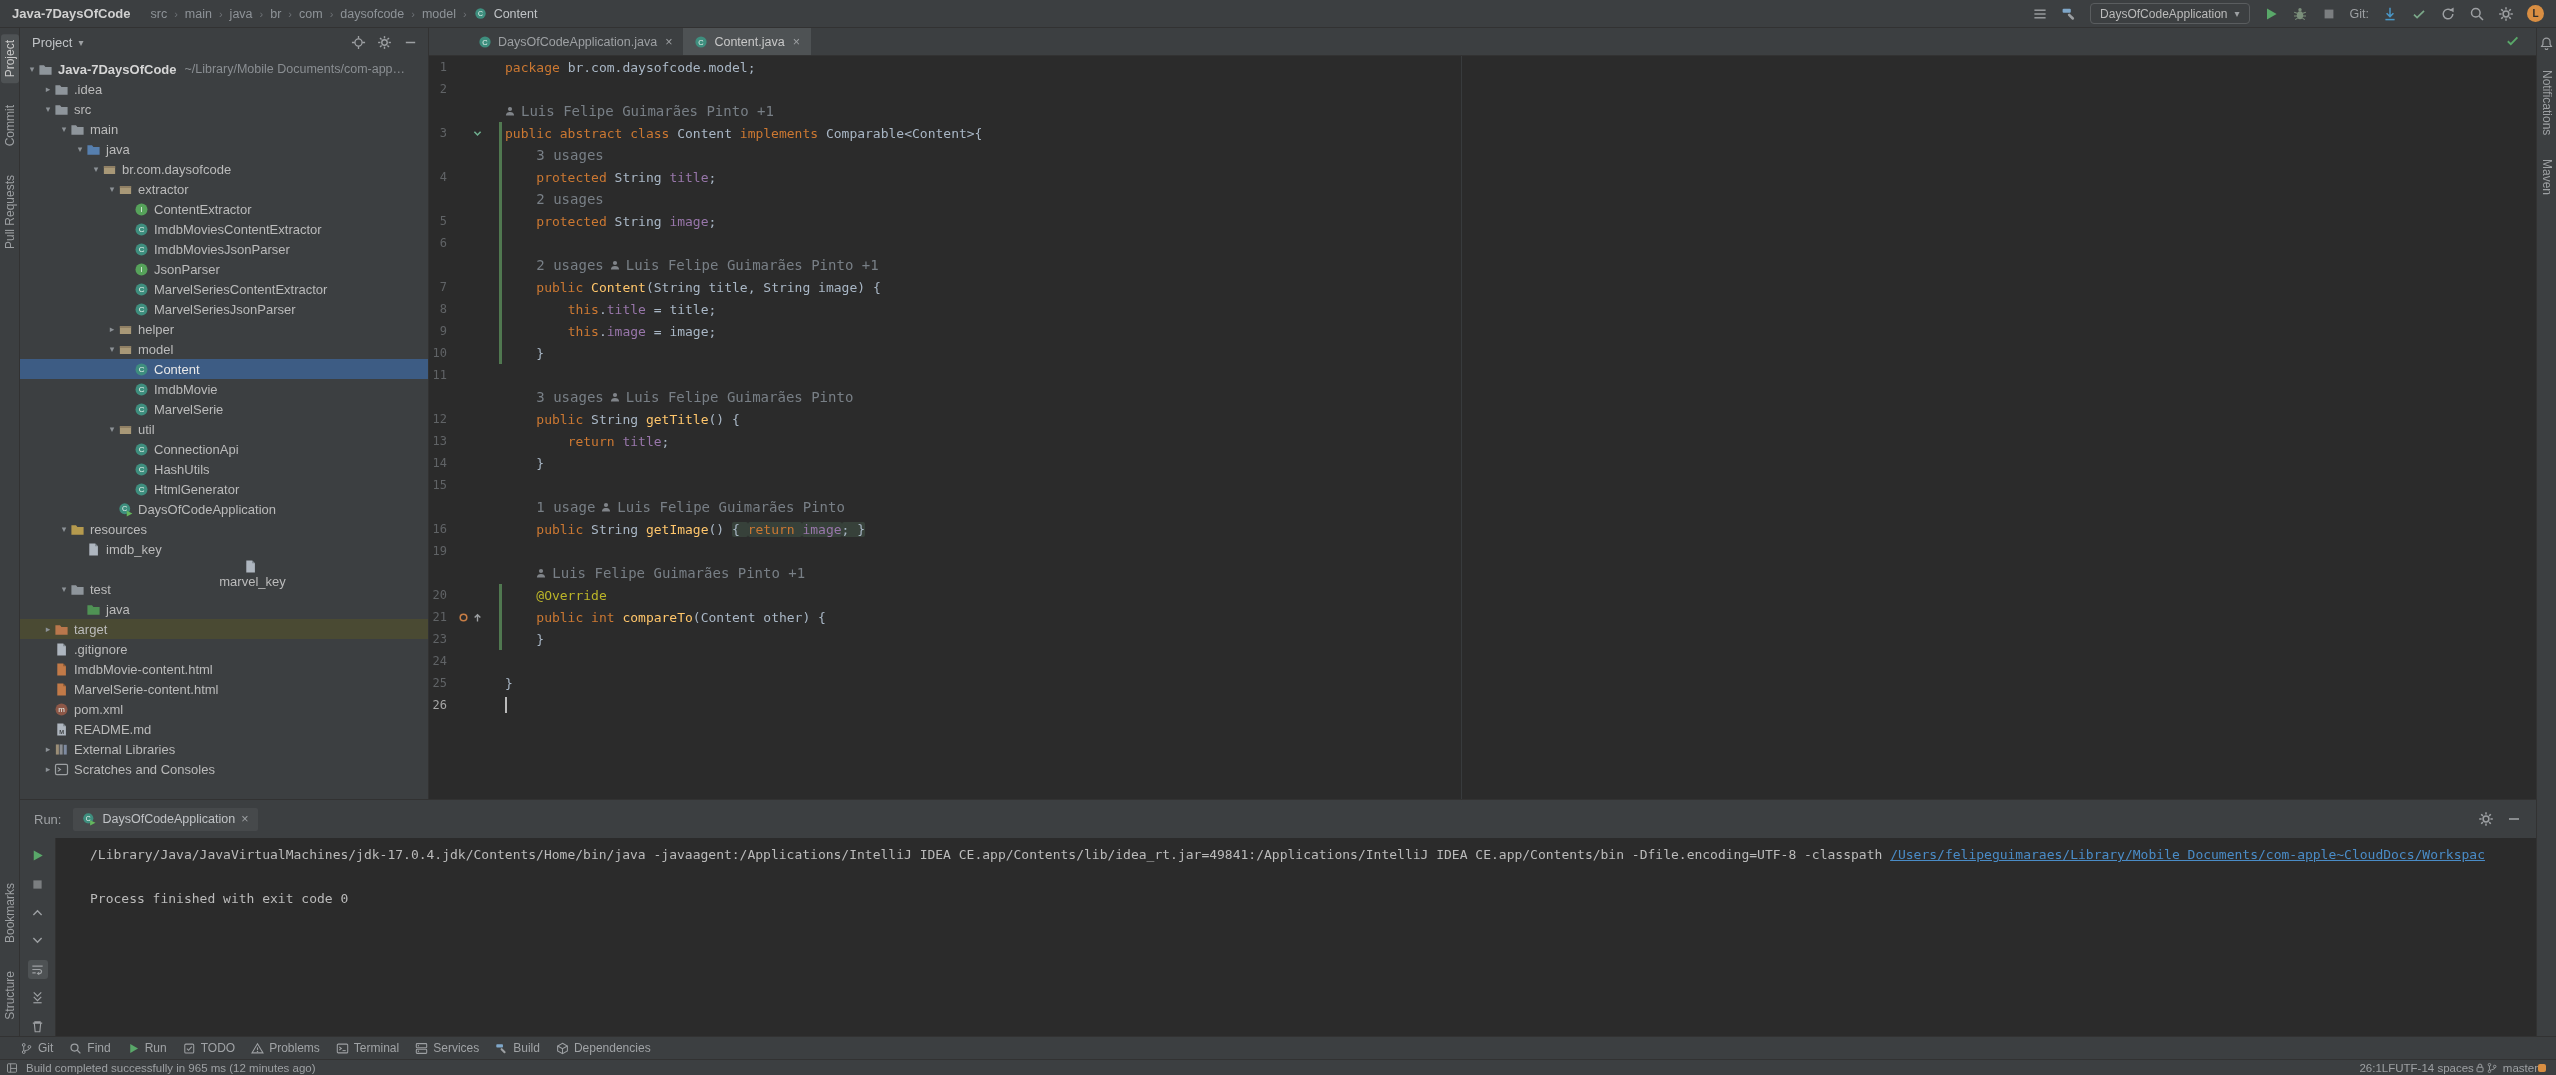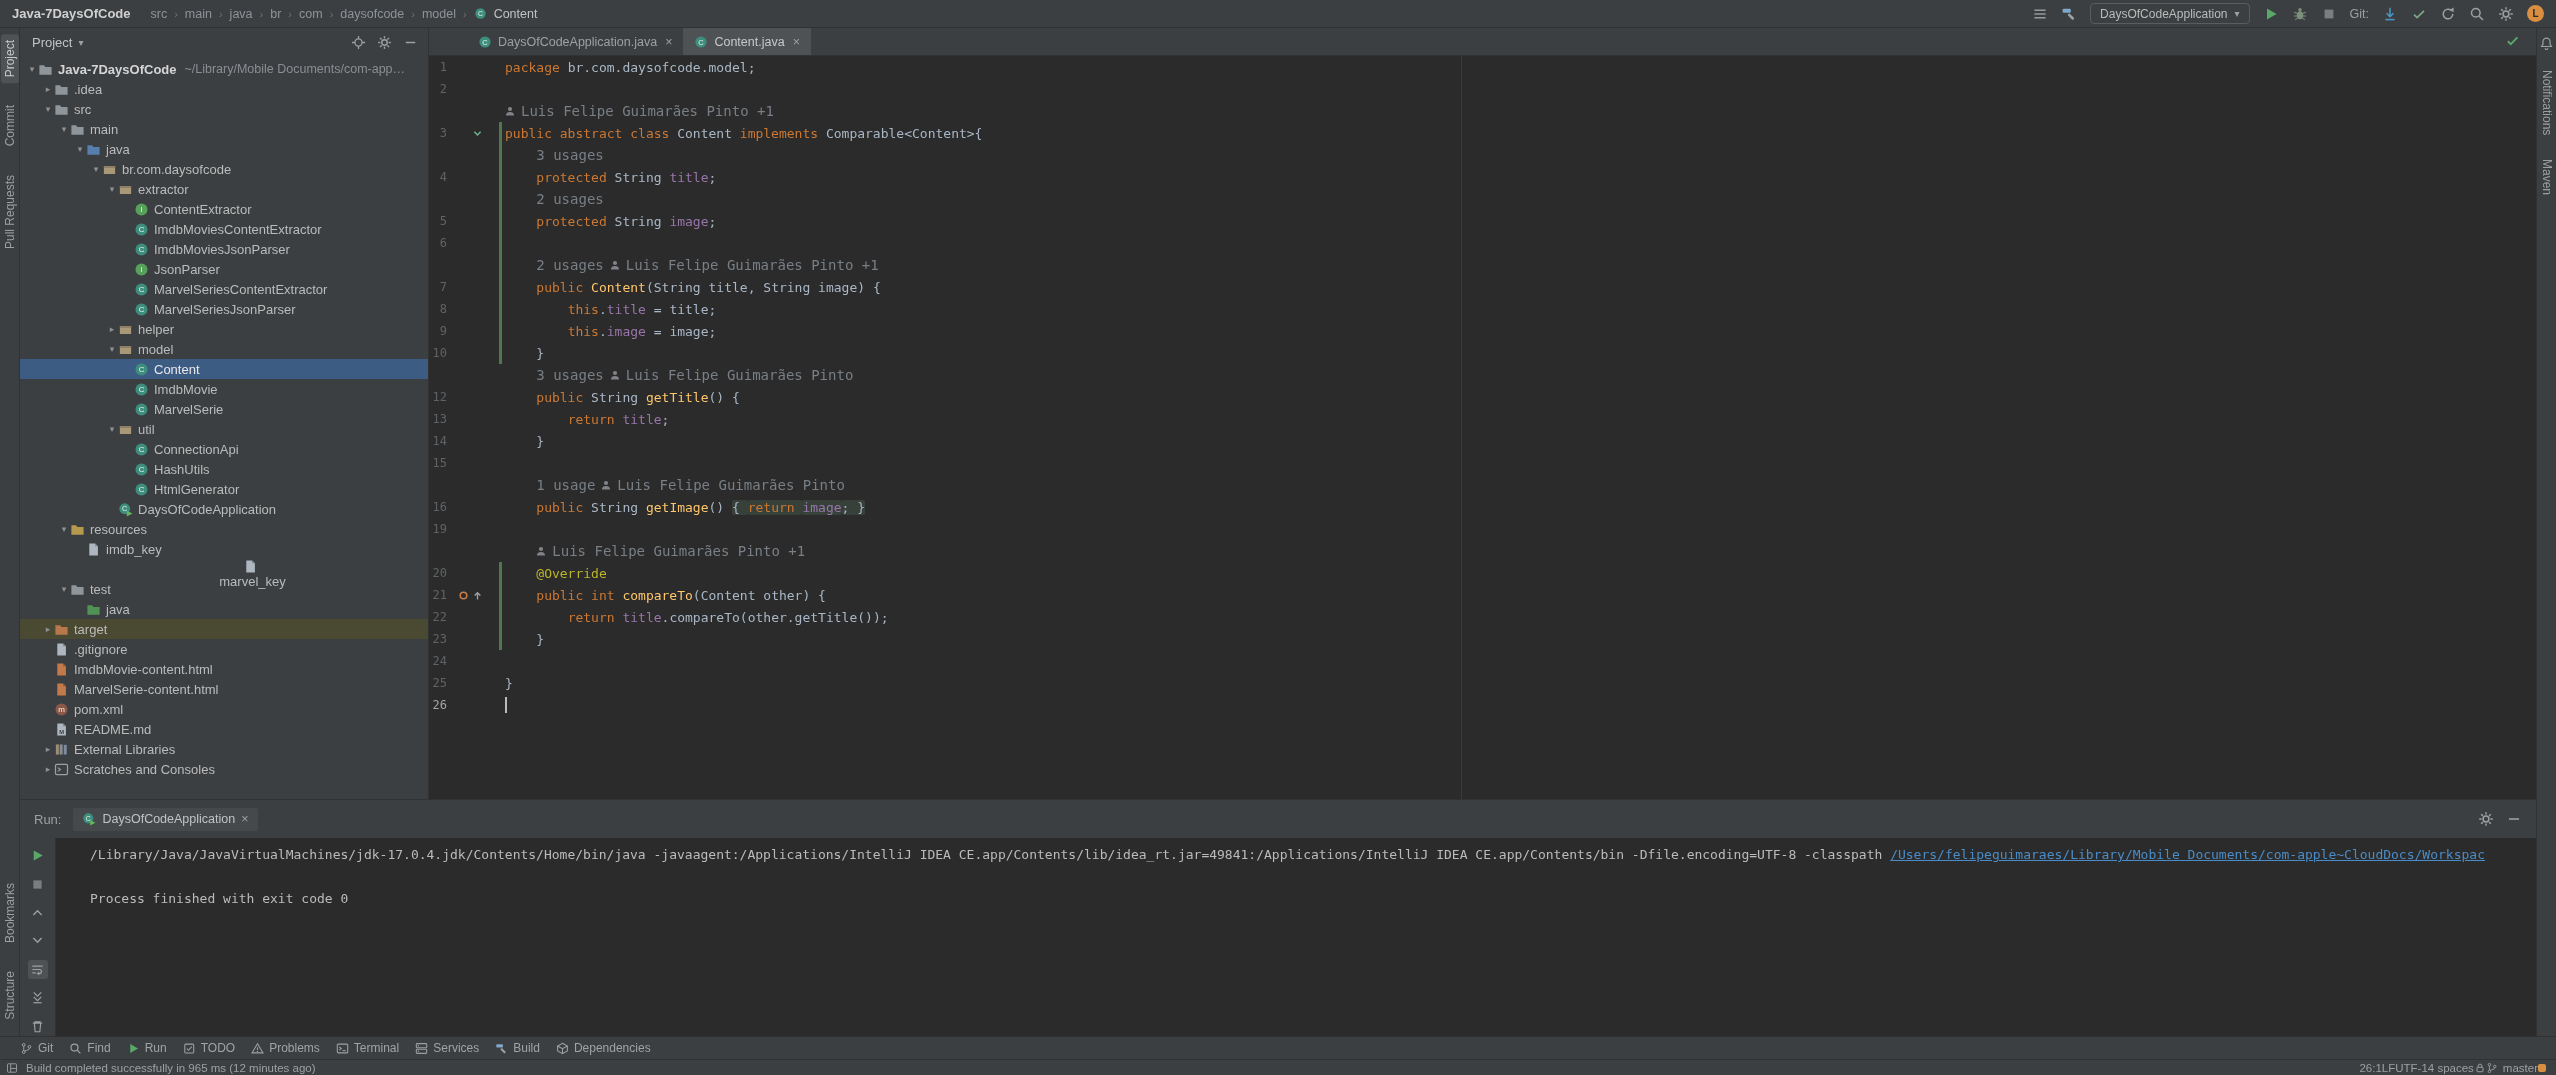--- a/index.html
+++ b/index.html
@@ -783,20 +783,27 @@
               <div class="erow">
                 <div class="gut">
                   <span class="lnum">10</span>
                   <span class="gicons"></span>
                   <span class="vcsbar"></span>
                 </div>
                 <div class="code">    <span class="tok p">}</span></div>
               </div>
               <div class="erow">
                 <div class="gut">
+                  <span class="lnum">11</span>
+                  <span class="gicons"></span>
+                </div>
+                <div class="code"></div>
+              </div>
+              <div class="erow">
+                <div class="gut">
                   <span class="lnum"></span>
                   <span class="gicons"></span>
                 </div>
                 <div class="code">    <span class="inlay"><span class="iu">3 usages</span><span class="icon pico"><svg viewBox="0 0 10 10">
                         <circle cx="5" cy="3" r="2.1" fill="#808489"></circle>
                         <path d="M.9 9.4C.9 7.1 2.7 6 5 6s4.1 1.1 4.1 3.4z" fill="#808489"></path>
                       </svg></span><span class="ia">Luis Felipe Guimarães Pinto</span></span></div>
               </div>
               <div class="erow">
                 <div class="gut">
@@ -879,28 +886,20 @@
                     </span>
                     <span class="icon">
                       <svg viewBox="0 0 12 12">
                         <path d="M6 10.4V3.2M2.9 6L6 2.9 9.1 6" fill="none" stroke="#9DA0A3" stroke-width="1.5"></path>
                       </svg>
                     </span>
                   </span>
                   <span class="vcsbar"></span>
                 </div>
                 <div class="code">    <span class="tok k">public int </span><span class="tok m">compareTo</span><span class="tok p">(Content other) {</span></div>
-              </div>
-              <div class="erow">
-                <div class="gut">
-                  <span class="lnum">22</span>
-                  <span class="gicons"></span>
-                  <span class="vcsbar"></span>
-                </div>
-                <div class="code">        <span class="tok k">return </span><span class="tok f">title</span><span class="tok p">.compareTo(other.getTitle());</span></div>
               </div>
               <div class="erow">
                 <div class="gut">
                   <span class="lnum">23</span>
                   <span class="gicons"></span>
                   <span class="vcsbar"></span>
                 </div>
                 <div class="code">    <span class="tok p">}</span></div>
               </div>
               <div class="erow">

